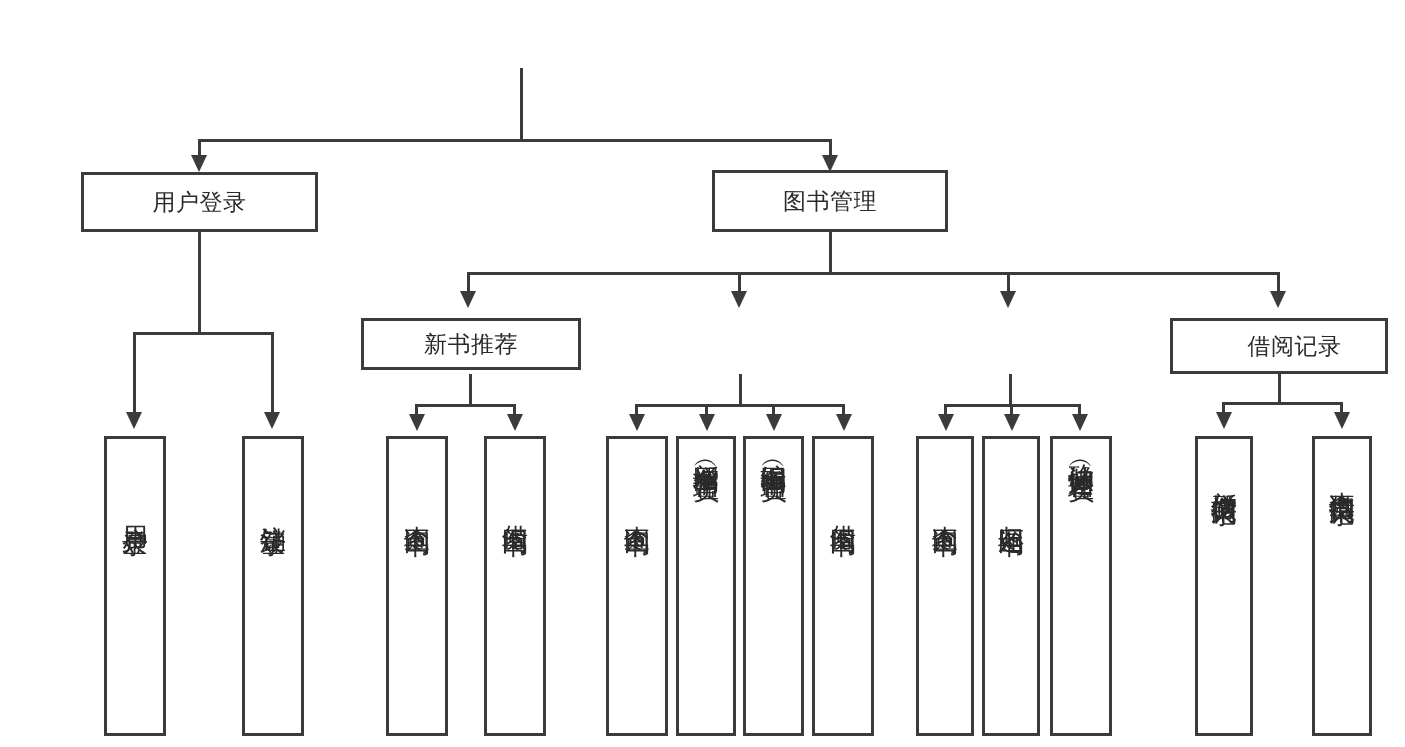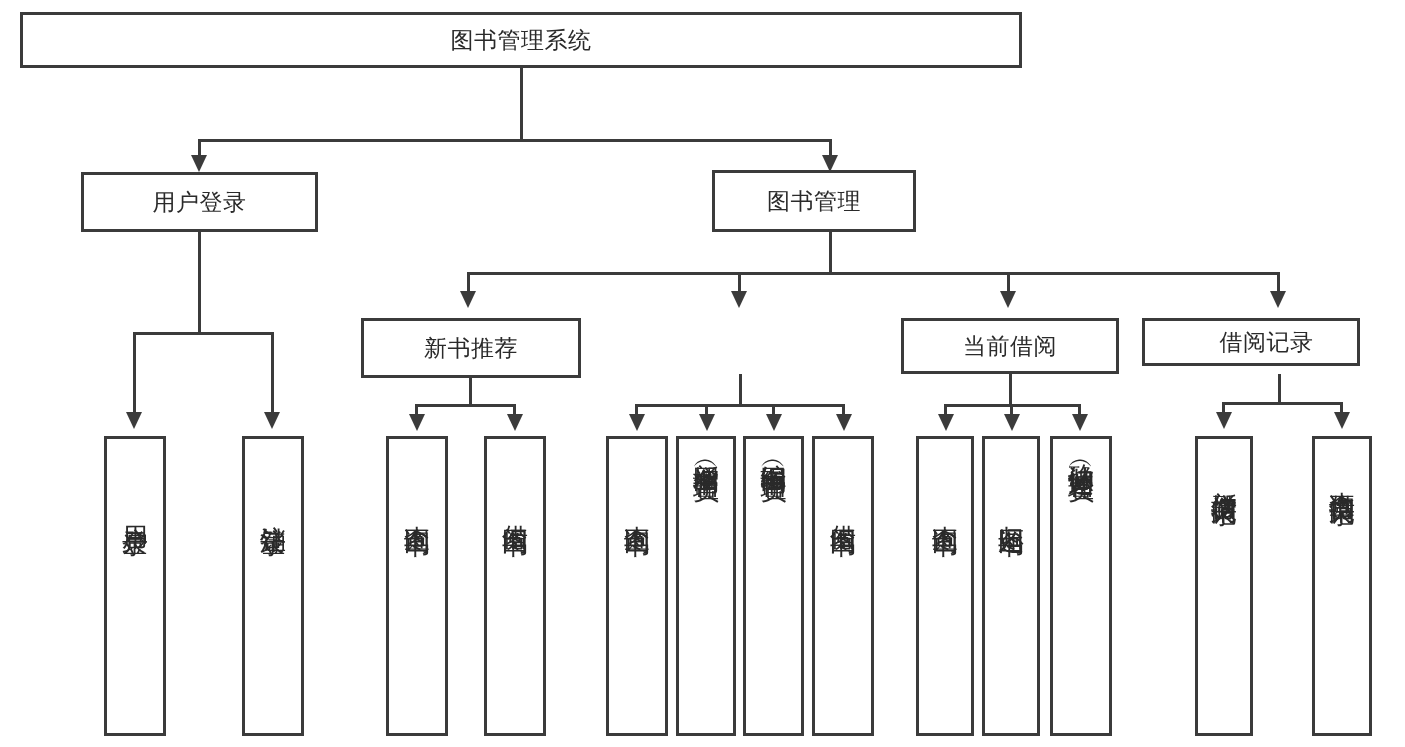--- a/index.html
+++ b/index.html
@@ -132,38 +132,32 @@
   <div class="ln v" style="left:1078px; top:404px; height:14px;"></div>
   <div class="arrow" style="left:1072px; top:414px;"></div>
 
   <div class="ln v" style="left:1278px; top:374px; height:30px;"></div>
   <div class="ln h" style="left:1222px; top:402px; width:120px;"></div>
   <div class="ln v" style="left:1222px; top:402px; height:14px;"></div>
   <div class="arrow" style="left:1216px; top:412px;"></div>
   <div class="ln v" style="left:1340px; top:402px; height:14px;"></div>
   <div class="arrow" style="left:1334px; top:412px;"></div>
 
-  <div class="node h root" style="left:20px; top:12px; width:1002px; height:56px;">
-    <span>图书管理系统</span>
-  </div>
 
   <div class="node h" style="left:81px; top:172px; width:237px; height:60px;">
     <span>用户登录</span>
   </div>
-  <div class="node h" style="left:712px; top:170px; width:204px; height:62px;">
+  <div class="node h" style="left:712px; top:170px; width:236px; height:62px;">
     <span>图书管理</span>
   </div>
 
-  <div class="node h" style="left:361px; top:318px; width:220px; height:60px;">
+  <div class="node h" style="left:361px; top:318px; width:220px; height:52px;">
     <span>新书推荐</span>
   </div>
-  <div class="node h" style="left:901px; top:318px; width:218px; height:56px;">
-    <span>当前借阅</span>
-  </div>
-  <div class="node h" style="left:1142px; top:318px; width:218px; height:48px;padding-left:31px;">
+  <div class="node h" style="left:1170px; top:318px; width:218px; height:56px;padding-left:31px;">
     <span>借阅记录</span>
   </div>
 
   <div class="node v" style="left:104px; top:436px; width:62px; height:300px;">
     <span class="vtext" style="margin-top:66px;">用户登录</span>
   </div>
   <div class="node v" style="left:242px; top:436px; width:62px; height:300px;">
     <span class="vtext" style="margin-top:66px;">注销登录</span>
   </div>
 

